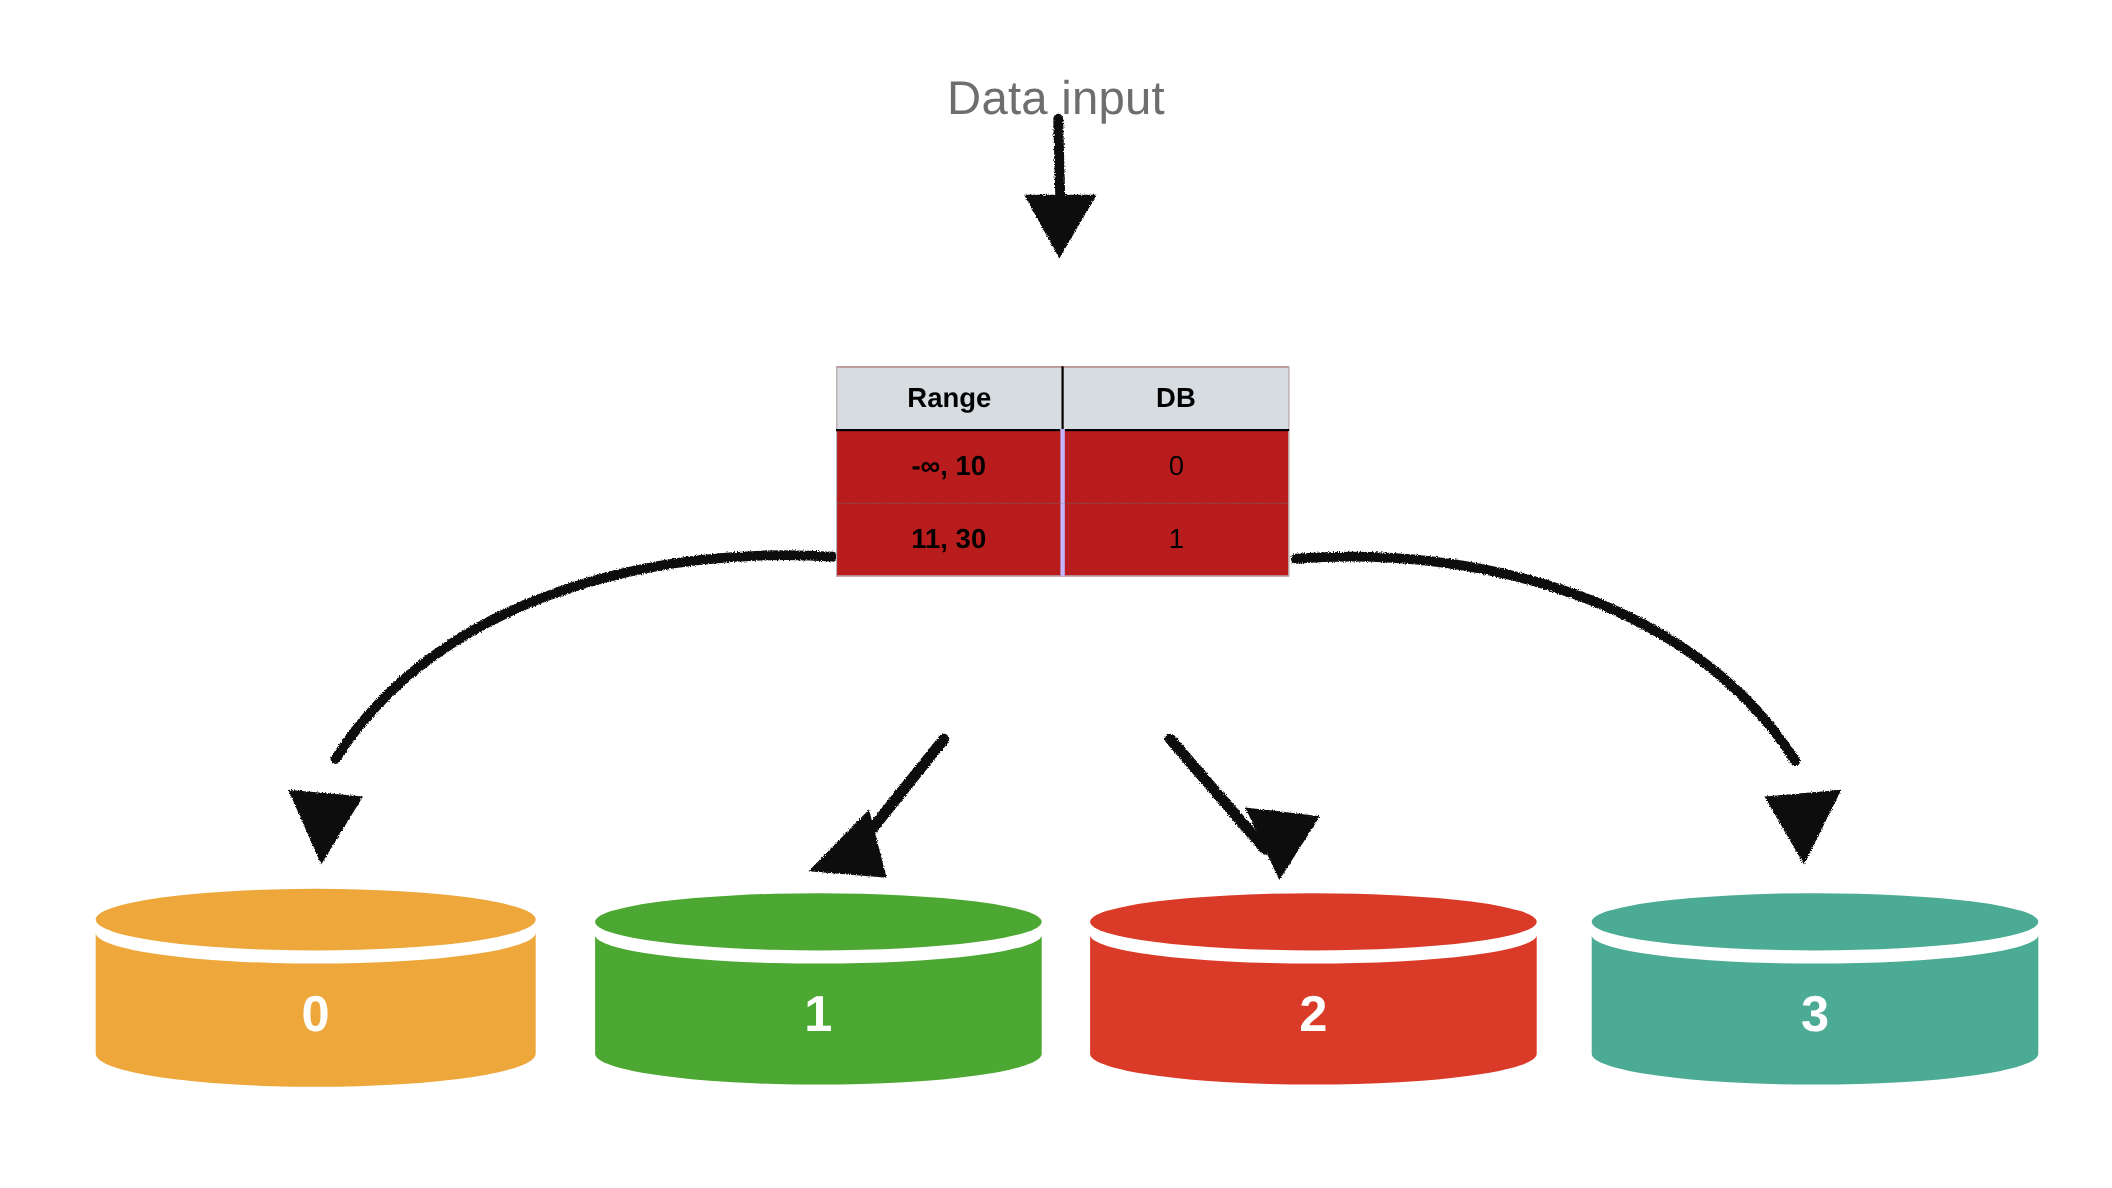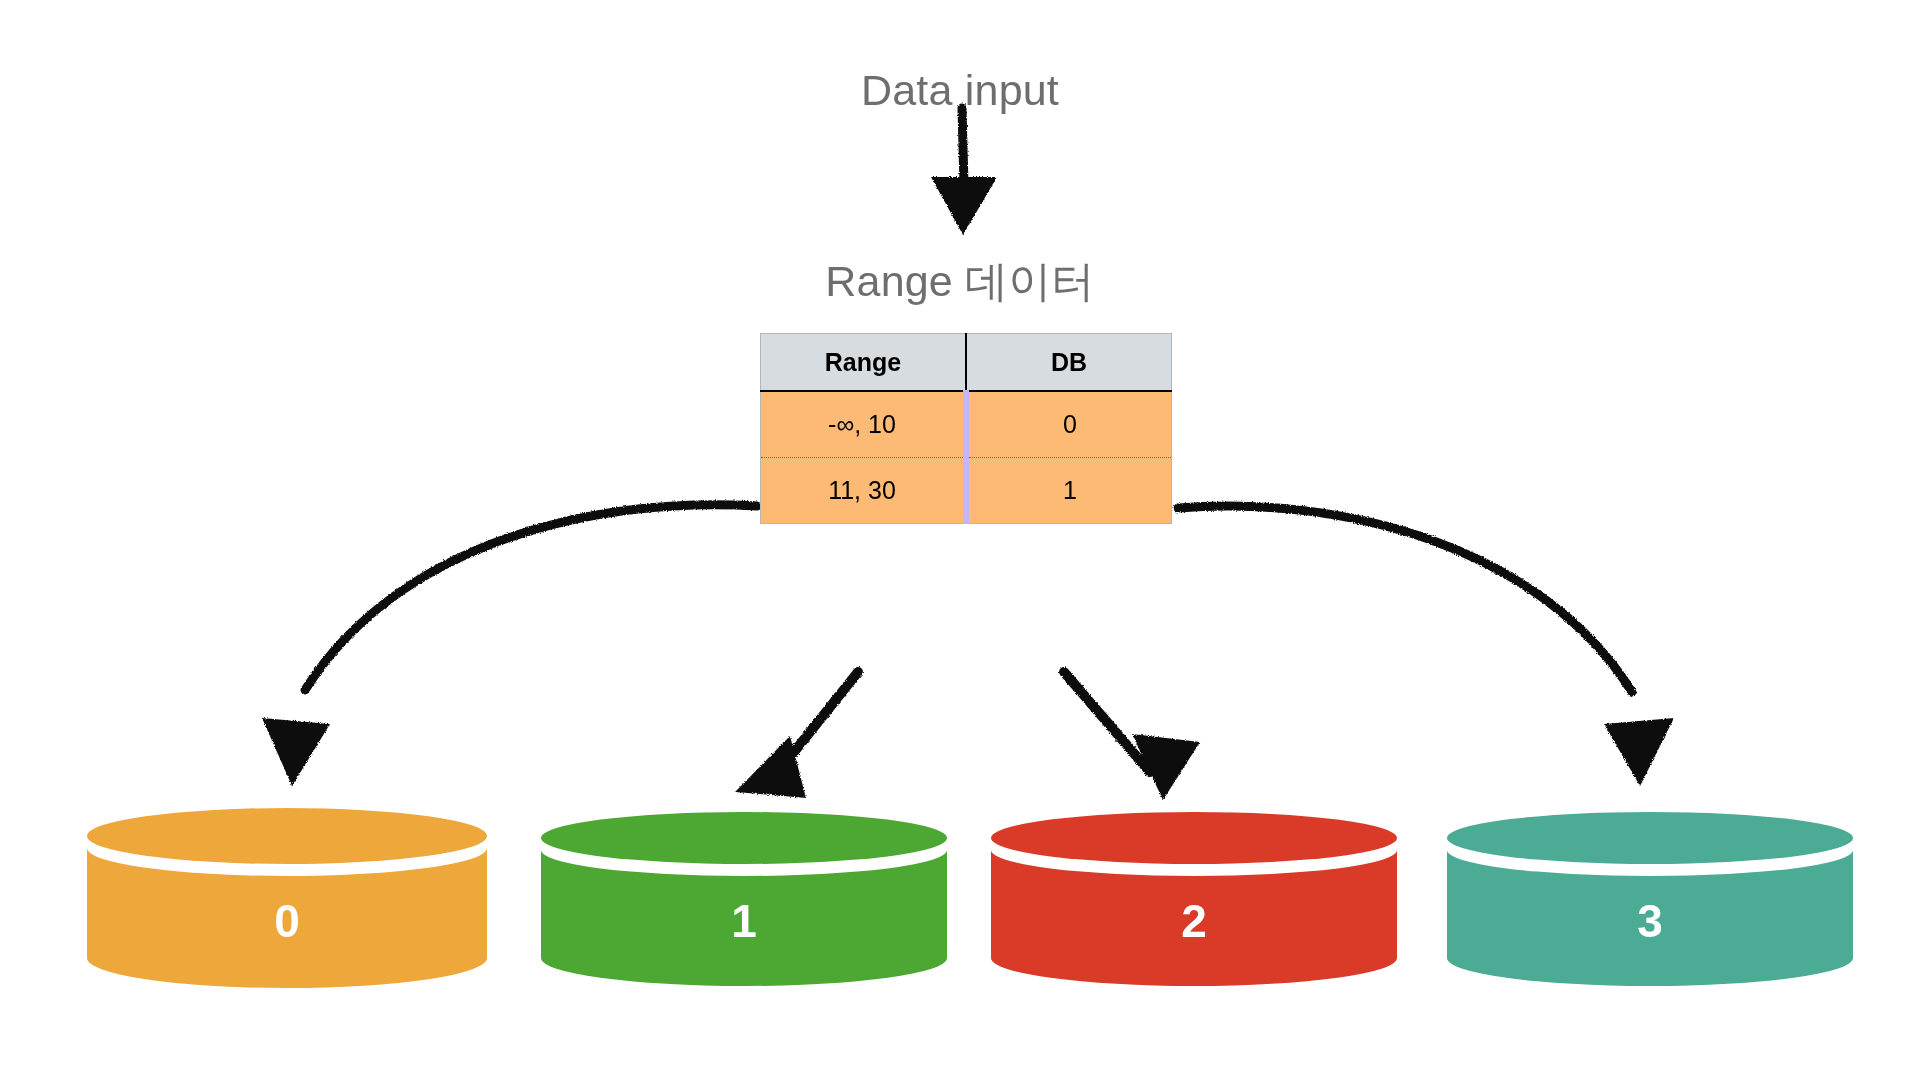--- a/index.html
+++ b/index.html
@@ -57,21 +57,21 @@
     pointer-events: none;
   }
 
   
   #range-table {
     position: absolute;
     left: 760px;
     top: 333px;
     width: 412px;
     border-collapse: collapse;
-    background: #fdba74;
+    background: #b91c1c;
     border: 1px solid #b5b5b5;
     table-layout: fixed;
   }
   #range-table th,
   #range-table td {
     text-align: center;
     padding: 0;
     height: 65px;
     vertical-align: middle;
     font-size: 25px;
@@ -81,22 +81,22 @@
     background: #d6dce0;
     font-weight: bold;
     font-size: 25px;
     height: 56px;
     border-bottom: 2px solid #000000;
   }
   #range-table thead th.col-range {
     border-right: 2px solid #000000;
   }
   #range-table tbody td.col-range {
-    font-weight: normal;
-    border-right: 6px solid #c4b5fd;
+    font-weight: bold;
+    border-right: 4px solid #c4b5fd;
   }
   #range-table tbody td.col-db {
     font-weight: normal;
   }
   #range-table tbody tr + tr td {
     border-top: 1px dotted #6a6a6a;
     text-align: center;
   }
 
   
@@ -113,21 +113,20 @@
     pointer-events: none;
   }
 </style>
 </head>
 <body>
 
 <div id="stage">
 
   <div class="heading" id="data-input-label">Data input</div>
 
-  <div class="heading" id="range-data-label">Range 데이터</div>
 
   <svg id="arrows" viewBox="0 0 1920 1080">
     <defs>
 
       <filter id="rough" x="-25%" y="-25%" width="150%" height="150%">
         <feTurbulence type="fractalNoise" baseFrequency="0.9" numOctaves="3" seed="7" result="noise"></feTurbulence>
         <feDisplacementMap in="SourceGraphic" in2="noise" scale="3.2" xChannelSelector="R" yChannelSelector="G"></feDisplacementMap>
       </filter>
     </defs>
 

